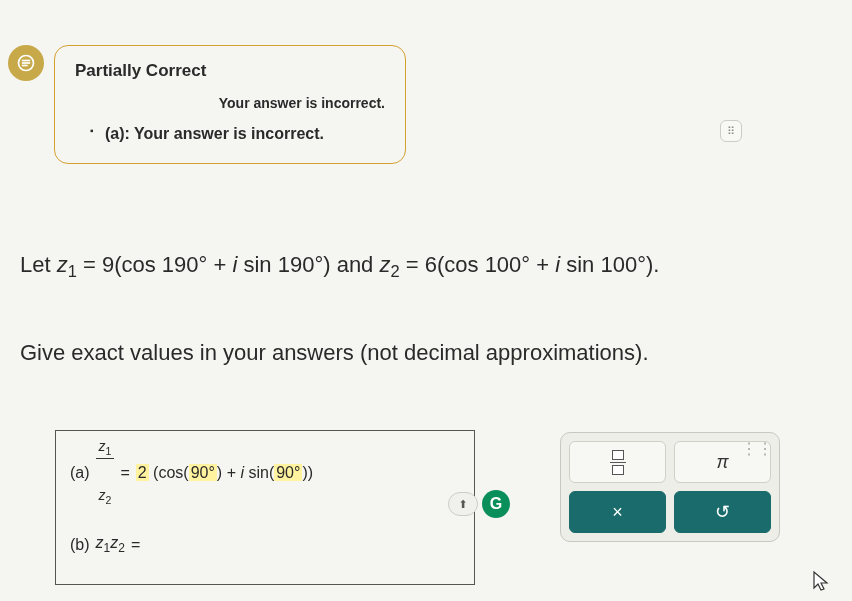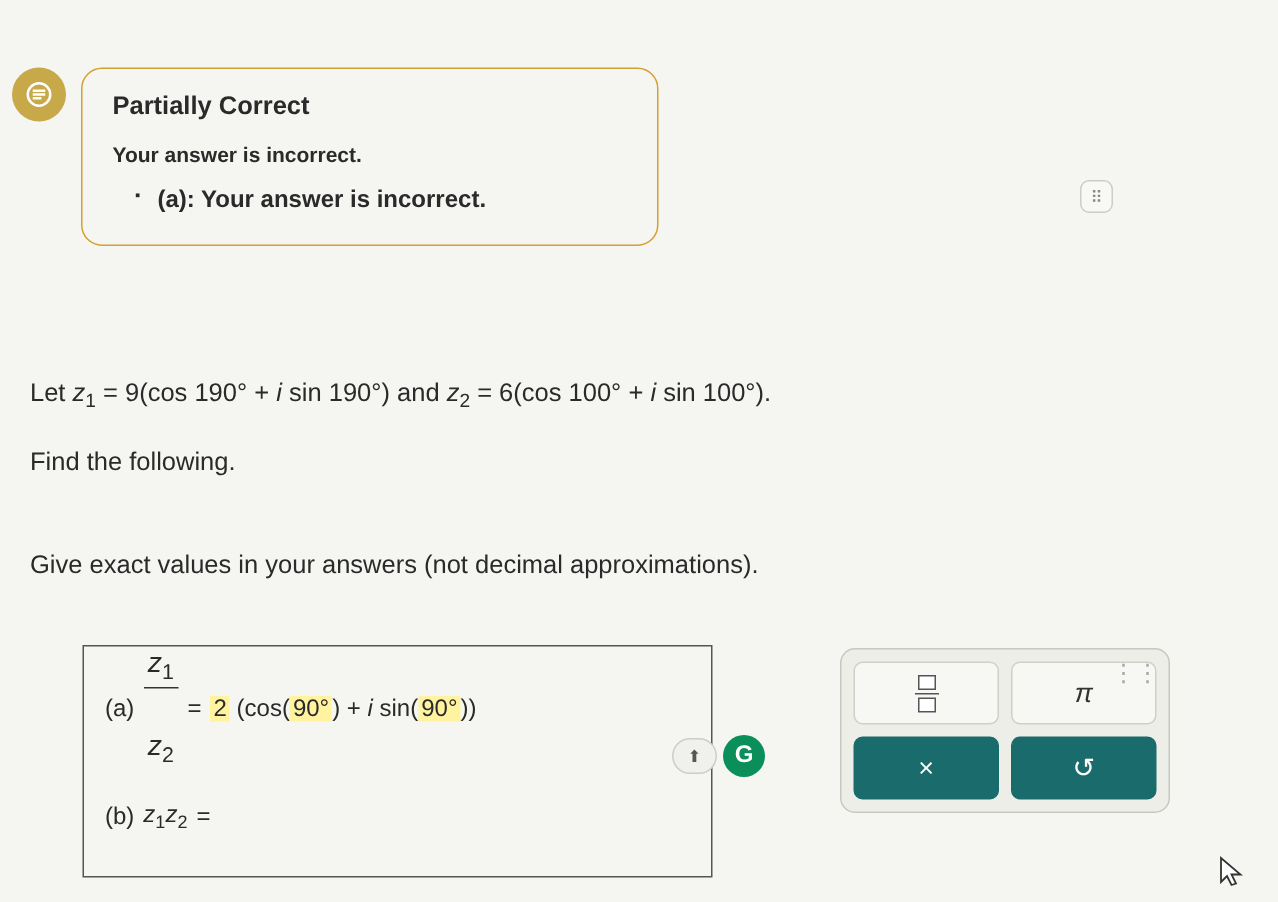--- a/index.html
+++ b/index.html
@@ -22,53 +22,54 @@
       border-radius: 50%;
       display: flex;
       align-items: center;
       justify-content: center;
     }
     .icon-circle svg { width: 20px; height: 20px; }
     .feedback-box {
       position: absolute;
       left: 54px;
       top: 45px;
-      width: 385px;
+      width: 352px;
       border: 1.5px solid #d4a030;
       border-radius: 14px;
       padding: 15px 20px 20px 20px;
       background: transparent;
     }
     .feedback-title {
       font-weight: bold;
       font-size: 17px;
       margin-bottom: 14px;
     }
     .feedback-sub {
       font-size: 14px;
       font-weight: bold;
       margin-bottom: 14px;
+      text-align: right;
     }
     .feedback-bullet {
       font-size: 16px;
       margin-left: 30px;
       position: relative;
     }
     .feedback-bullet::before {
       content: "▪";
       position: absolute;
       left: -15px;
       top: 0;
       font-size: 10px;
     }
     .question {
       position: absolute;
       left: 20px;
       top: 250px;
-      font-size: 17px;
+      font-size: 22px;
       line-height: 1.4;
     }
     .question .line1 { margin-bottom: 20px; }
     .question .line2 { margin-bottom: 18px; }
     .question .line3 { line-height: 1.5; }
     .sub { font-size: 0.75em; vertical-align: sub; }
     .answer-box {
       position: absolute;
       left: 55px;
       top: 430px;
@@ -83,21 +84,21 @@
       display: flex;
       align-items: center;
       gap: 6px;
     }
     .part-a { height: 75px; }
     .part-b { height: 70px; }
     .frac {
       display: inline-flex;
       flex-direction: column;
       align-items: center;
-      font-size: 19px;
+      font-size: 14px;
       line-height: 1.1;
     }
     .frac .num { border-bottom: 1px solid #333; padding: 0 3px; }
     .frac .den { padding: 0 3px; margin-top: 29px; }
     .hl { background: #fff3a0; padding: 0 2px; }
     .italic { font-style: italic; }
     .grammarly {
       position: absolute;
       left: 448px;
       top: 490px;
@@ -196,21 +197,20 @@
 <div class="feedback-box">
   <div class="feedback-title">Partially Correct</div>
   <div class="feedback-sub">Your answer is incorrect.</div>
   <div class="feedback-bullet"><b>(a): Your answer is incorrect.</b></div>
 </div>
 
 <div class="question">
   <div class="line1">
     <span>Let </span><span class="italic">z</span><span class="sub">1</span><span> = 9(cos 190° + </span><span class="italic">i</span><span> sin 190°) </span><span>and </span><span class="italic">z</span><span class="sub">2</span><span> = 6(cos 100° + </span><span class="italic">i</span><span> sin 100°).</span>
   </div>
-  <div class="line2">Find the following.</div>
   <div class="line3">
     <br>
     <span>Give exact values in your answers (not decimal approximations).</span>
   </div>
 </div>
 
 <div class="answer-box">
   <div class="part part-a">
     <span>(a)</span>
     <span class="frac">

